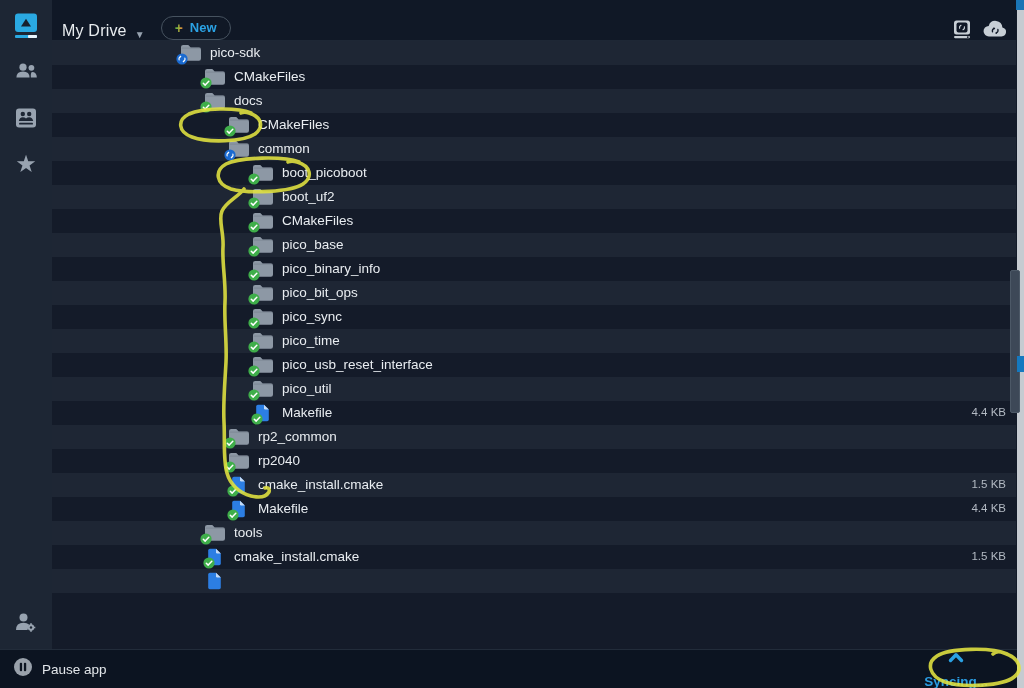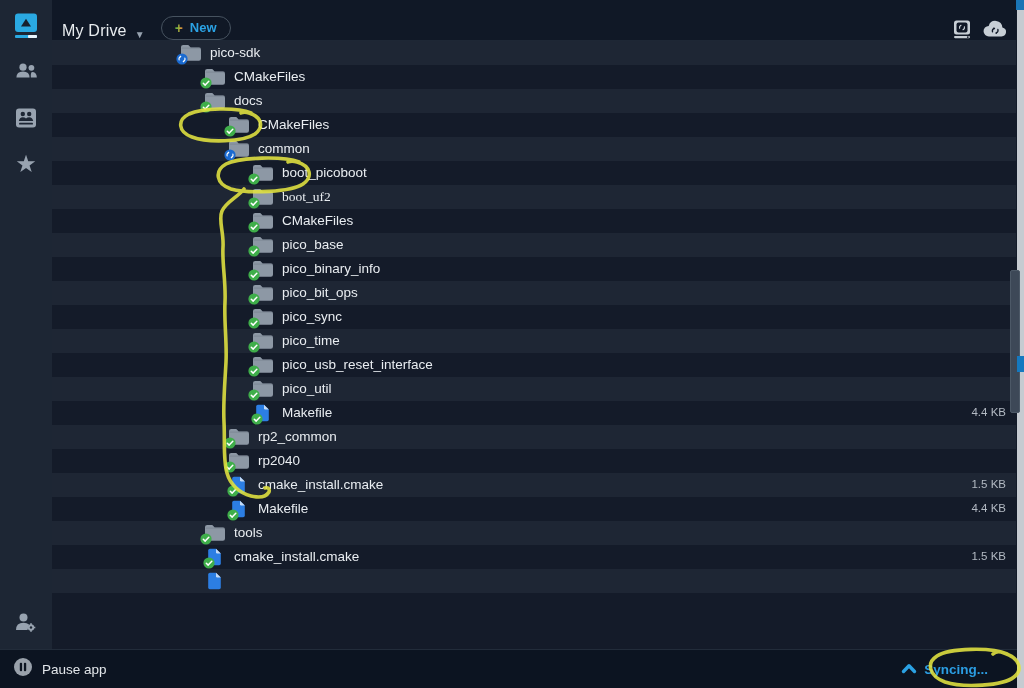--- a/index.html
+++ b/index.html
@@ -34,21 +34,21 @@
   .row:nth-child(even) { background:#141b29; }
   .icon-wrap { position:absolute; top:3px; width:22px; height:18px; }
   .badge { position:absolute; left:-4px; bottom:-3px; line-height:0; }
   .row-name { position:absolute; top:4px; color:#e9edf1; font-size:13.5px; white-space:nowrap; }
   .row-size { position:absolute; right:10px; top:5px; color:#b3bac3; font-size:11.5px; }
   
   .bottombar { position:absolute; left:0; top:649px; width:1024px; height:39px; background:#0c1421;
     border-top:1px solid #222c3a; box-sizing:border-box; display:flex; align-items:center; z-index:3; }
   .pause-group { display:flex; align-items:center; gap:9px; margin-left:13px; cursor:pointer;text-align:right; }
   .pause-label { color:#e2e6ea; font-size:13.5px; }
-  .sync-group { margin-left:auto; margin-right:36px; display:flex; align-items:center; gap:7px; cursor:pointer; }
+  .sync-group { margin-left:auto; margin-right:36px; display:flex; align-items:center; gap:7px; cursor:pointer;flex-direction:column; }
   .sync-label { color:#2b9de2; font-size:13.5px; font-weight:bold; }
   
   .scroll-track { position:absolute; left:1017px; top:10px; width:7px; height:678px; background:#c6cbd1; z-index:4; }
   .scroll-corner { position:absolute; left:1016px; top:0; width:8px; height:10px; background:#1a75b5; z-index:5; }
   .scroll-thumb { position:absolute; left:1010px; top:270px; width:10px; height:143px; background:#3d4857;
     border:1px solid #4c5866; border-radius:2px; box-sizing:border-box; z-index:5; cursor:pointer; }
   .scroll-marker { position:absolute; left:1017px; top:356px; width:7px; height:16px; background:#1579c0; z-index:6; }
   
   .annotations { position:absolute; left:0; top:0; width:1024px; height:688px; z-index:10; pointer-events:none; }
 </style>
@@ -206,21 +206,21 @@
       <span class="row-name" style="left: 230px;">boot_picoboot</span>
     </div>
     <div class="row">
       <span class="icon-wrap" style="left: 200px;"><svg width="22" height="18" viewBox="0 0 22 18">
           <path d="M1 3.1 Q1 1 3.2 1 H8.3 L10.7 3.6 H18.9 Q21 3.6 21 5.7 V14.6 Q21 16.8 18.9 16.8 H3.1 Q1 16.8 1 14.6 Z" fill="#8d98a5"></path>
           <rect x="1.6" y="3.6" width="18.8" height="1" fill="#76828f" opacity=".7"></rect>
         </svg><span class="badge"><svg width="12" height="12" viewBox="0 0 12 12">
             <circle cx="6" cy="6" r="5.6" fill="#3fae4a"></circle>
             <path d="M3.3 6.2 L5.2 8.1 L8.8 4.3" stroke="#ffffff" stroke-width="1.5" fill="none" stroke-linecap="round" stroke-linejoin="round"></path>
           </svg></span></span>
-      <span class="row-name" style="left: 230px; font-family: Liberation Serif, serif;">boot_uf2</span>
+      <span class="row-name" style="left: 230px;">boot_uf2</span>
     </div>
     <div class="row">
       <span class="icon-wrap" style="left: 200px;"><svg width="22" height="18" viewBox="0 0 22 18">
           <path d="M1 3.1 Q1 1 3.2 1 H8.3 L10.7 3.6 H18.9 Q21 3.6 21 5.7 V14.6 Q21 16.8 18.9 16.8 H3.1 Q1 16.8 1 14.6 Z" fill="#8d98a5"></path>
           <rect x="1.6" y="3.6" width="18.8" height="1" fill="#76828f" opacity=".7"></rect>
         </svg><span class="badge"><svg width="12" height="12" viewBox="0 0 12 12">
             <circle cx="6" cy="6" r="5.6" fill="#3fae4a"></circle>
             <path d="M3.3 6.2 L5.2 8.1 L8.8 4.3" stroke="#ffffff" stroke-width="1.5" fill="none" stroke-linecap="round" stroke-linejoin="round"></path>
           </svg></span></span>
       <span class="row-name" style="left: 230px;">CMakeFiles</span>

